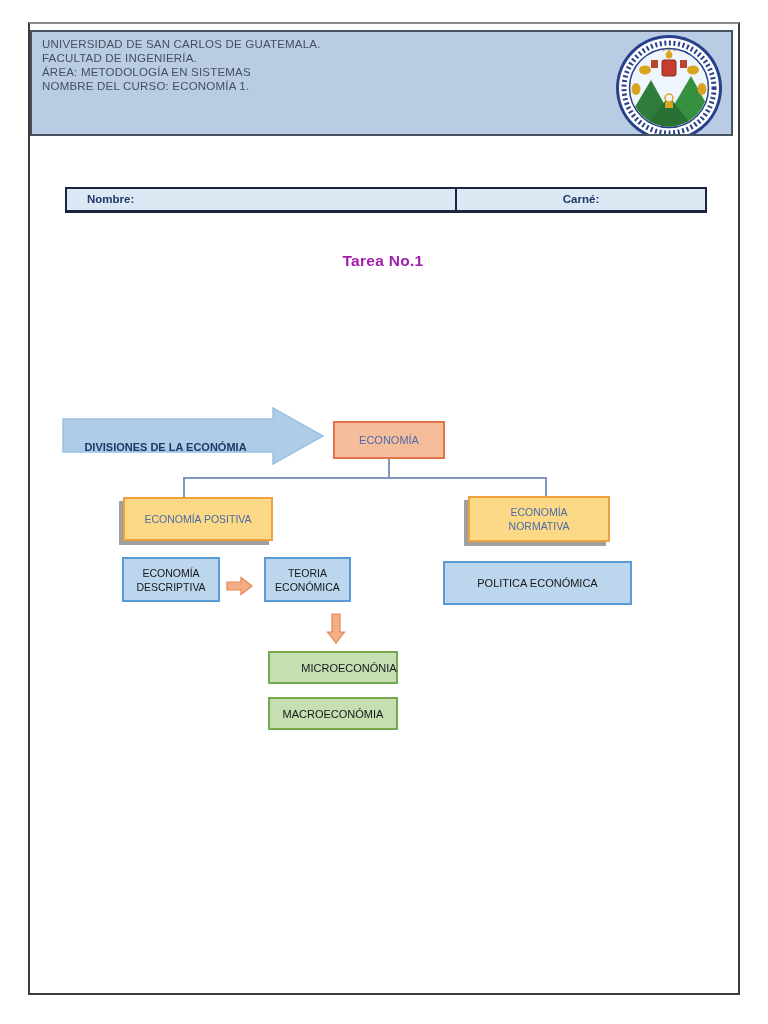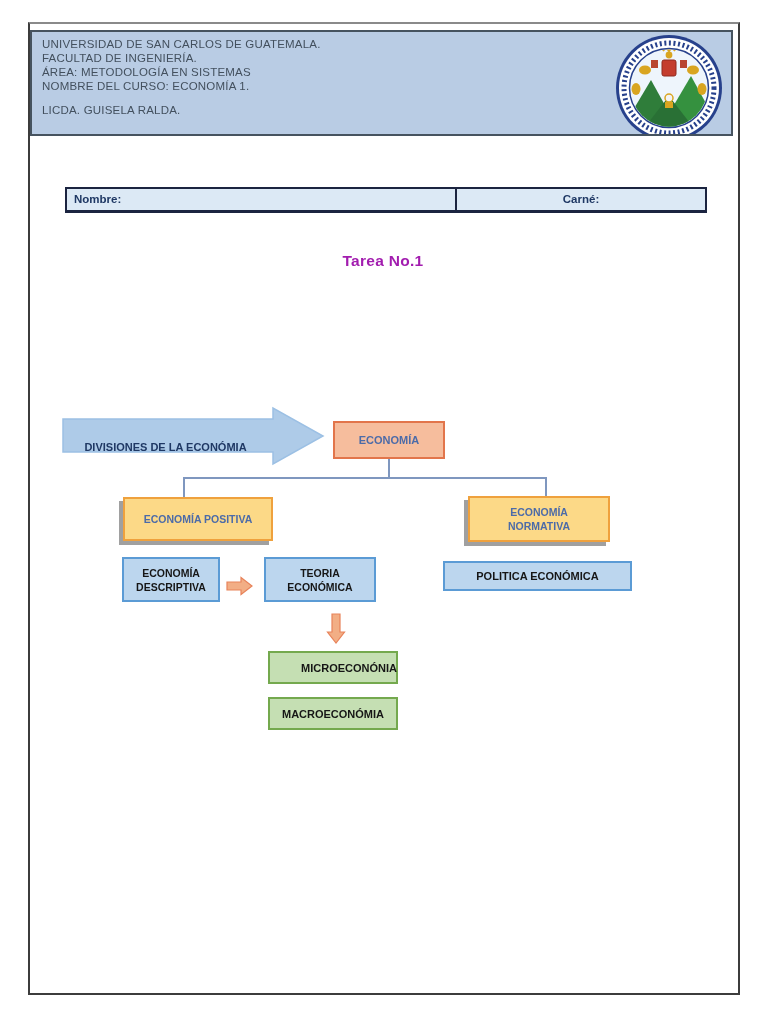--- a/index.html
+++ b/index.html
@@ -21,54 +21,54 @@
   .header-line{white-space:nowrap;}
   .header-line.licda{margin-top:10px;}
   .seal{position:absolute;right:8px;top:2px;width:108px;height:108px;}
   
   .form-table{
     position:absolute;left:65px;top:187px;width:642px;height:26px;
     display:flex;box-sizing:border-box;
     border:2px solid #1b2440;border-bottom-width:3px;background:#dce9f5;
   }
   .cell{box-sizing:border-box;font-weight:bold;font-size:11.5px;color:#1f3864;line-height:21px;}
-  .cell.nombre{width:390px;border-right:2px solid #1b2440;padding-left:7px;text-align:left;}
+  .cell.nombre{width:390px;border-right:2px solid #1b2440;padding-left:20px;text-align:left;}
   .cell.carne{flex:1;text-align:center;}
   
   .doc-title{
     position:absolute;left:28px;top:252px;width:710px;text-align:center;
     font-size:15.5px;font-weight:bold;color:#a21caf;letter-spacing:.3px;
   }
   .instructions{
     position:absolute;left:65px;top:318px;width:658px;
     font-size:12.5px;color:#3a3a3a;line-height:27px;
   }
   .instructions .bold{font-weight:bold;color:#1a1a1a;}
   
   .node{
     position:absolute;box-sizing:border-box;display:flex;flex-direction:column;
     align-items:center;justify-content:center;
-    font-weight:bold;
+    font-weight:normal;
   }
   .node-root{
     left:333px;top:421px;width:112px;height:38px;
     background:#f6bd9d;border:2px solid #e2754b;color:#4c6ba8;font-size:11px;
   }
   .node-yellow{
     background:#fcd987;border:2px solid #efa13d;color:#4c6ba8;font-size:10.5px;
     box-shadow:-4px 4px 0 0 #a0a0a0;line-height:14px;
   }
   .node-positiva{left:123px;top:497px;width:150px;height:44px;}
   .node-normativa{left:468px;top:496px;width:142px;height:46px;}
   .node-blue{
     background:#bcd6ee;border:2px solid #5b9bd5;color:#161616;font-size:10.5px;line-height:14px;
   }
   .node-descriptiva{left:122px;top:557px;width:98px;height:45px;}
-  .node-teoria{left:264px;top:557px;width:112px;height:45px;}
-  .node-politica{left:443px;top:561px;width:189px;height:30px;font-size:11px;}
+  .node-teoria{left:264px;top:557px;width:87px;height:45px;}
+  .node-politica{left:443px;top:561px;width:189px;height:44px;font-size:11px;}
   .node-green{
     background:#c5dfb3;border:2px solid #74a94e;color:#161616;font-size:11px;
   }
   .node-micro{left:268px;top:651px;width:130px;height:33px;padding-left:32px;}
   .node-macro{left:268px;top:697px;width:130px;height:33px;}
   
   .conn{position:absolute;background:#7f97bf;}
   .conn-v-root{left:388px;top:459px;width:2px;height:19px;}
   .conn-h{left:183px;top:477px;width:364px;height:2px;}
   .conn-v-left{left:183px;top:477px;width:2px;height:20px;}
@@ -87,21 +87,20 @@
 
 <div class="canvas">
   <div class="page-border"></div>
 
   <div class="header">
     <div class="header-text">
       <div class="header-line">UNIVERSIDAD DE SAN CARLOS DE GUATEMALA.</div>
       <div class="header-line">FACULTAD DE INGENIERÍA.</div>
       <div class="header-line">ÁREA: METODOLOGÍA EN SISTEMAS</div>
       <div class="header-line">NOMBRE DEL CURSO: ECONOMÍA 1.</div>
-      <div class="header-line licda">LICDA. GUISELA RALDA.</div>
     </div>
     <svg class="seal" viewBox="0 0 108 108">
       <circle cx="54" cy="54" r="53" fill="#27418c"></circle>
       <circle cx="54" cy="54" r="50" fill="#ffffff"></circle>
       <circle cx="54" cy="54" r="45" fill="none" stroke="#27418c" stroke-width="5" stroke-dasharray="2 2.6"></circle>
       <circle cx="54" cy="54" r="39.5" fill="#eef5fc" stroke="#27418c" stroke-width="1.5"></circle>
       <clipPath id="sealClip">
           <circle cx="54" cy="54" r="38.5"></circle>
         </clipPath>
       <g clip-path="url(#sealClip)">

